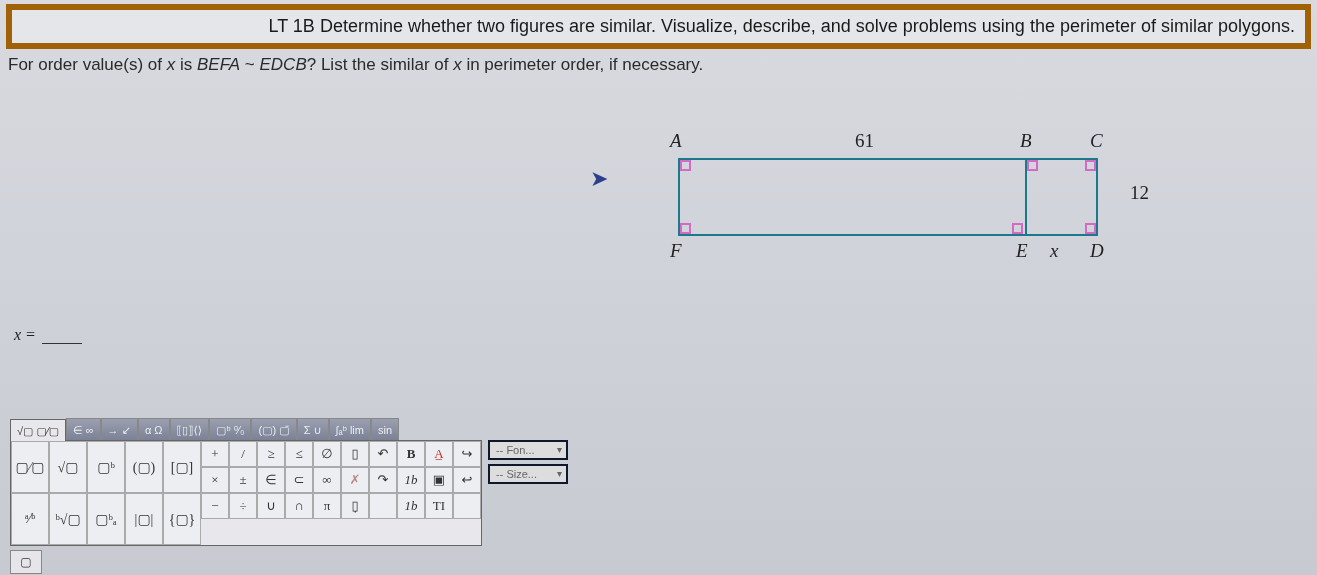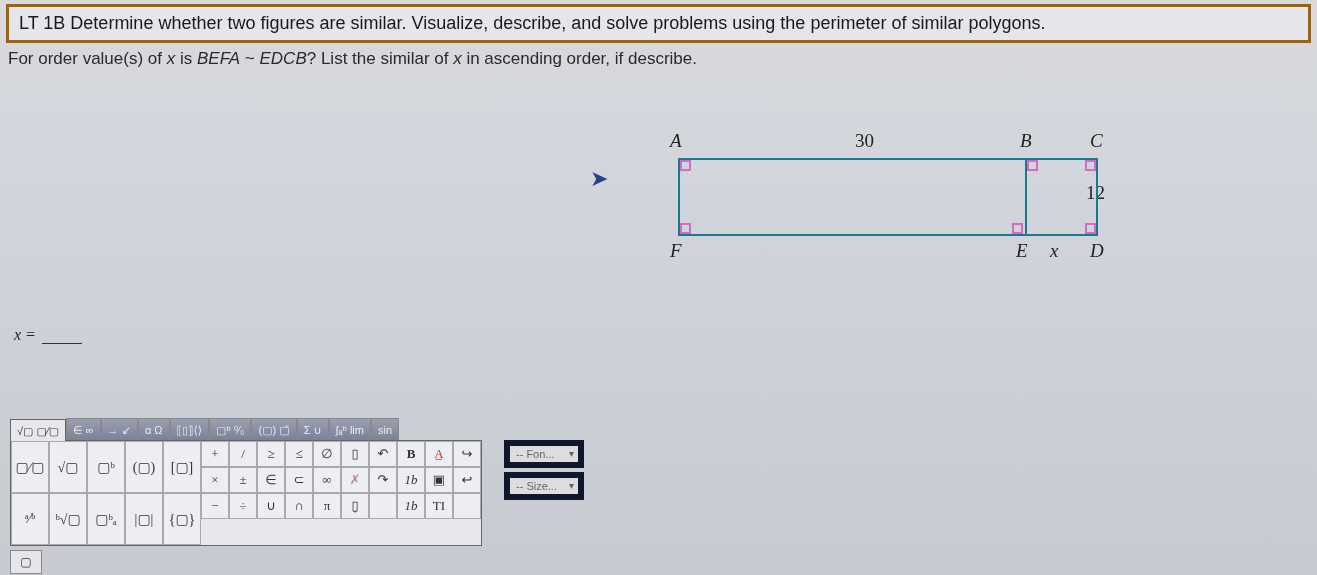--- a/index.html
+++ b/index.html
@@ -7,25 +7,26 @@
     margin: 0;
     font-family: Arial, sans-serif;
     background: linear-gradient(to bottom, #d8dae0 0%, #c8cad2 100%);
     width: 1317px;
     height: 575px;
     overflow: hidden;
     color: #222;
   }
   .header-box {
     margin: 4px 6px 0 6px;
-    border: 3px solid #a16207;
+    border: 6px solid #a16207;
     background: #e4e6ea;
     padding: 6px 10px;
     font-size: 18px;
     color: #1a1a1a;
+    text-align: right;
   }
   .question-text {
     margin: 6px 8px 0 8px;
     font-size: 17px;
     color: #2a2a2a;
   }
   .question-text .ital { font-style: italic; }
   .figure-area {
     position: absolute;
     left: 590px;
@@ -134,28 +135,27 @@
   }
   .cell2 { grid-row: span 2; height: 52px; font-size: 14px; }
   .side-ctrl {
     display: inline-flex;
     flex-direction: column;
     gap: 4px;
     margin-left: 6px;
     vertical-align: top;
   }
   .dropdown {
-    border: 6px solid #0f172a;
+    border: 2px solid #0f172a;
     background: #ddd;
     font-size: 11px;
     color: #666;
     padding: 2px 18px 2px 6px;
     width: 80px;
     position: relative;
-    margin-left: 16px;
   }
   .dropdown::after {
     content: "▾";
     position: absolute;
     right: 4px;
     top: 2px;
     font-size: 10px;
   }
   .lower-row {
     margin-top: 4px;
@@ -167,31 +167,31 @@
   }
 </style>
 </head>
 <body>
 
 <div class="header-box">
   <span>LT 1B Determine whether two figures are similar. Visualize, describe, and solve problems using the perimeter of similar polygons.</span>
 </div>
 
 <div class="question-text">
-  <span>For order value(s) of </span><span class="ital">x</span><span> is </span><span class="ital">BEFA</span><span> ~ </span><span class="ital">EDCB</span><span>? List the similar of </span><span class="ital">x</span><span> in ascending order, if describe.</span>
+  <span>For order value(s) of </span><span class="ital">x</span><span> is </span><span class="ital">BEFA</span><span> ~ </span><span class="ital">EDCB</span><span>? List the similar of </span><span class="ital">x</span><span> in perimeter order, if necessary.</span>
 </div>
 
 <div class="figure-area">
   <span class="cursor">➤</span>
   <div class="diagram">
     <span class="lbl" style="left:0;top:0">A</span>
-    <span class="lbl" style="left:185px;top:0;font-style:normal">30</span>
+    <span class="lbl" style="left:185px;top:0;font-style:normal">61</span>
     <span class="lbl" style="left:350px;top:0">B</span>
     <span class="lbl" style="left:420px;top:0">C</span>
-    <span class="lbl" style="left:416px;top:52px;font-style:normal">12</span>
+    <span class="lbl" style="left:460px;top:52px;font-style:normal">12</span>
     <span class="lbl" style="left:0;top:110px">F</span>
     <span class="lbl" style="left:346px;top:110px">E</span>
     <span class="lbl" style="left:380px;top:110px">x</span>
     <span class="lbl" style="left:420px;top:110px">D</span>
     <div class="rect-outer"></div>
     <div class="vline"></div>
     <div class="sq" style="left:10px;top:30px"></div>
     <div class="sq" style="left:357px;top:30px"></div>
     <div class="sq" style="left:415px;top:30px"></div>
     <div class="sq" style="left:10px;top:93px"></div>

